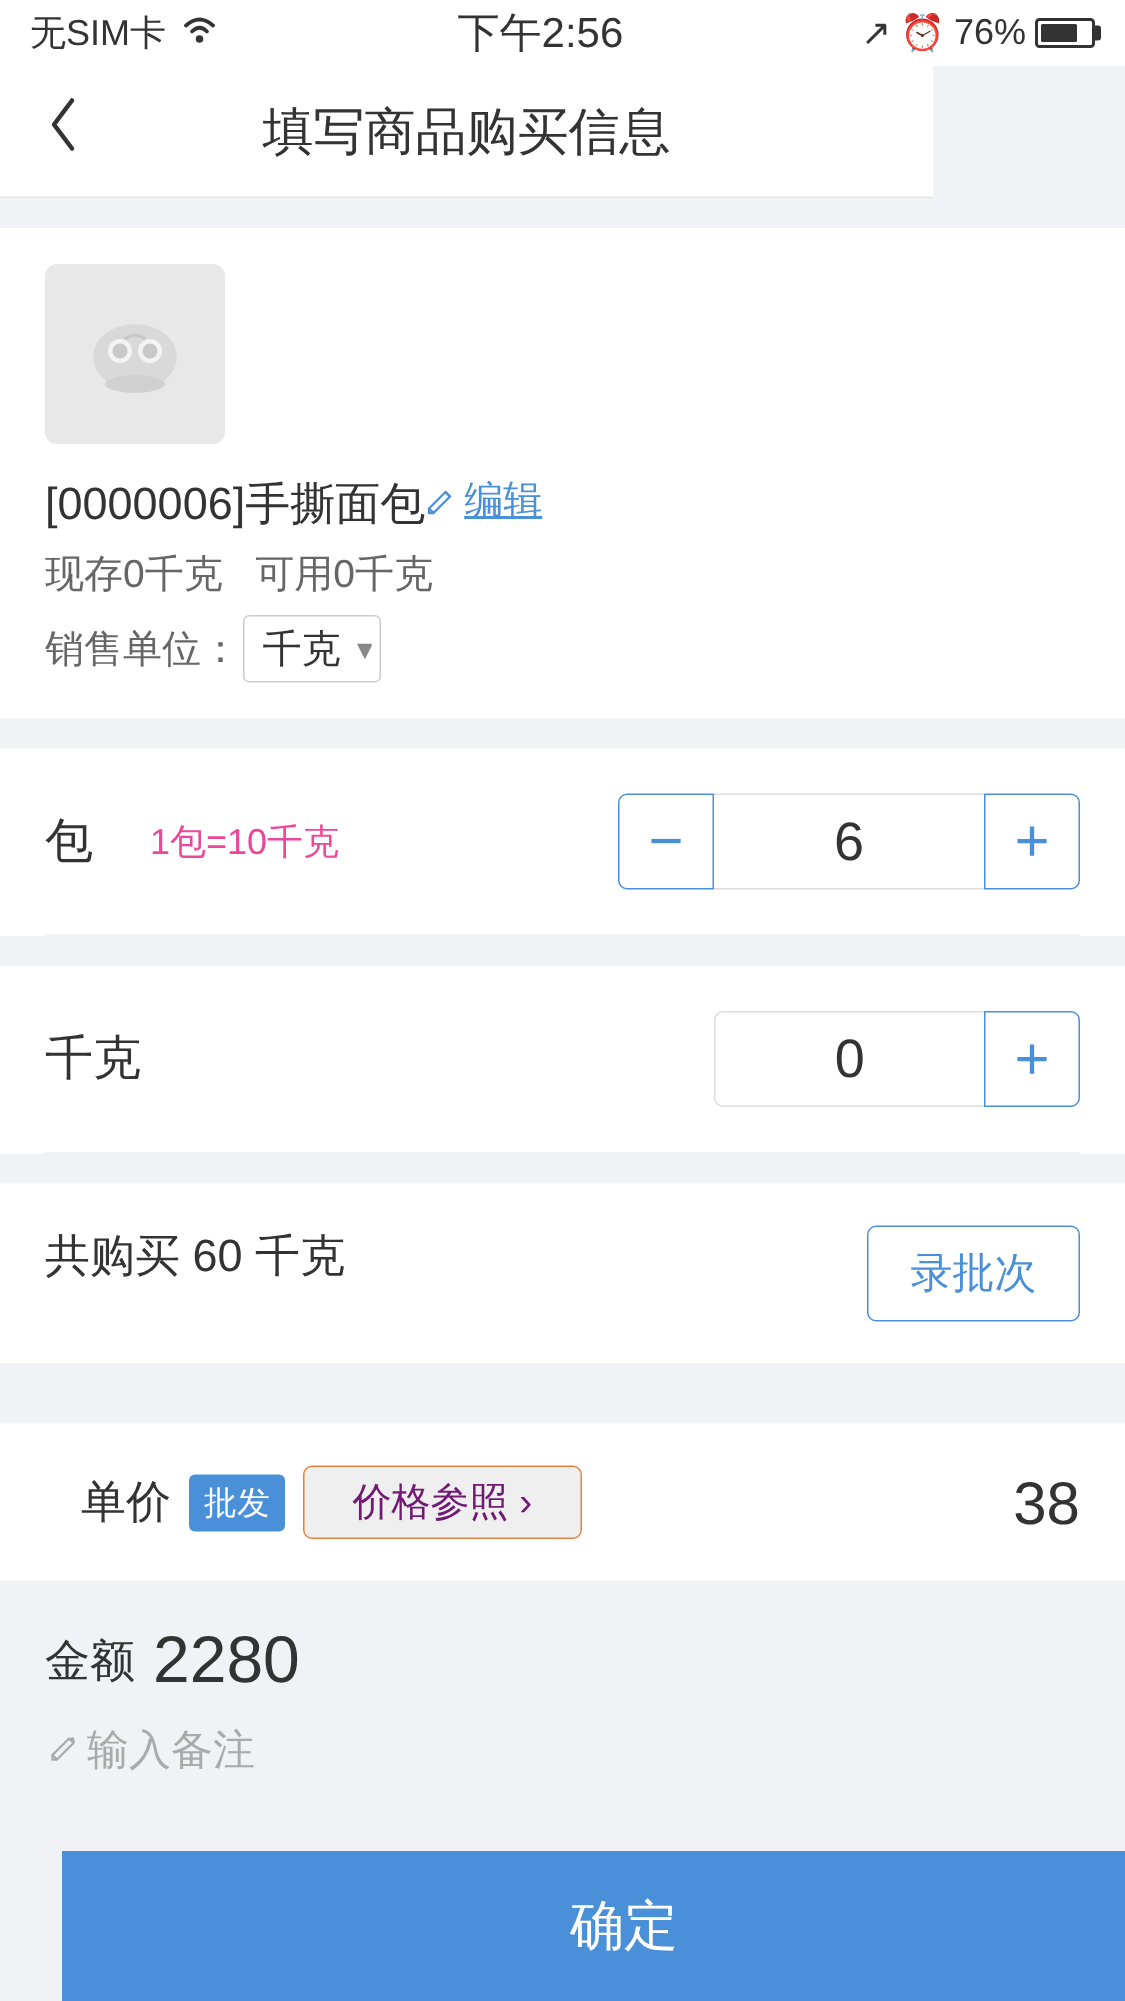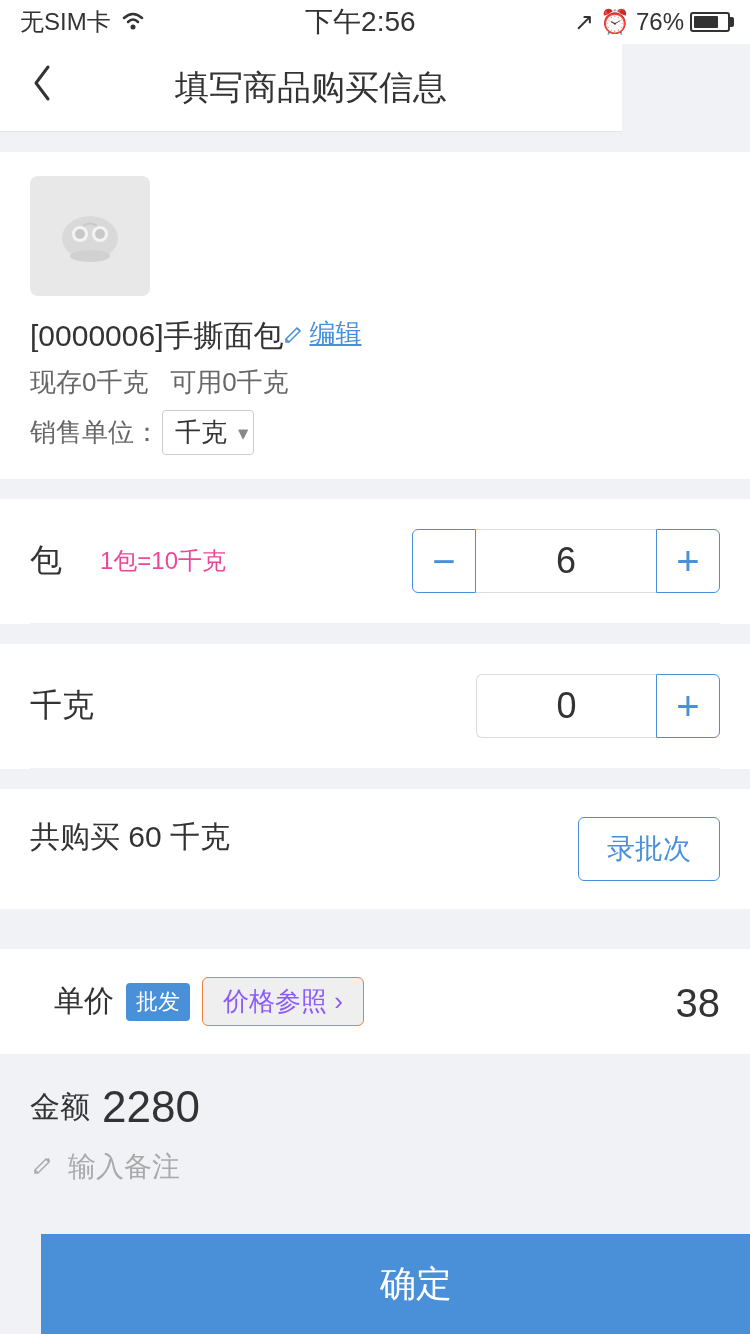--- a/index.html
+++ b/index.html
@@ -259,22 +259,22 @@
       background: #4a90d9;
       color: #fff;
       font-size: 22px;
       padding: 4px 10px;
       border-radius: 4px;
       font-family: Liberation Mono, monospace;
     }
     .price-ref-btn {
       border: 1.5px solid #e8823a;
       border-radius: 6px;
-      padding: 6px 20px;
-      color: #8b5cf6;
+      padding: 6px 32px;
+      color: #701a75;
       font-size: 26px;
       display: flex;
       align-items: center;
       gap: 4px;
       cursor: pointer;
     }
     .price-value {
       font-size: 40px;
       color: #333;
       font-weight: 400;
@@ -290,21 +290,20 @@
       align-items: center;
       gap: 12px;
       font-size: 30px;
       color: #333;
     }
     .amount-label { font-size: 30px; }
     .amount-value { font-size: 44px; font-weight: 500; }
     .note-row {
       display: flex;
       align-items: center;
-      gap: 10px;
       margin-top: 16px;
       color: #aaa;
       font-size: 28px;
     }
     .pencil-icon { color: #aaa; font-size: 28px; }
 
     
     .content-spacer {
       height: 200px;
       background: #f0f2f5;

